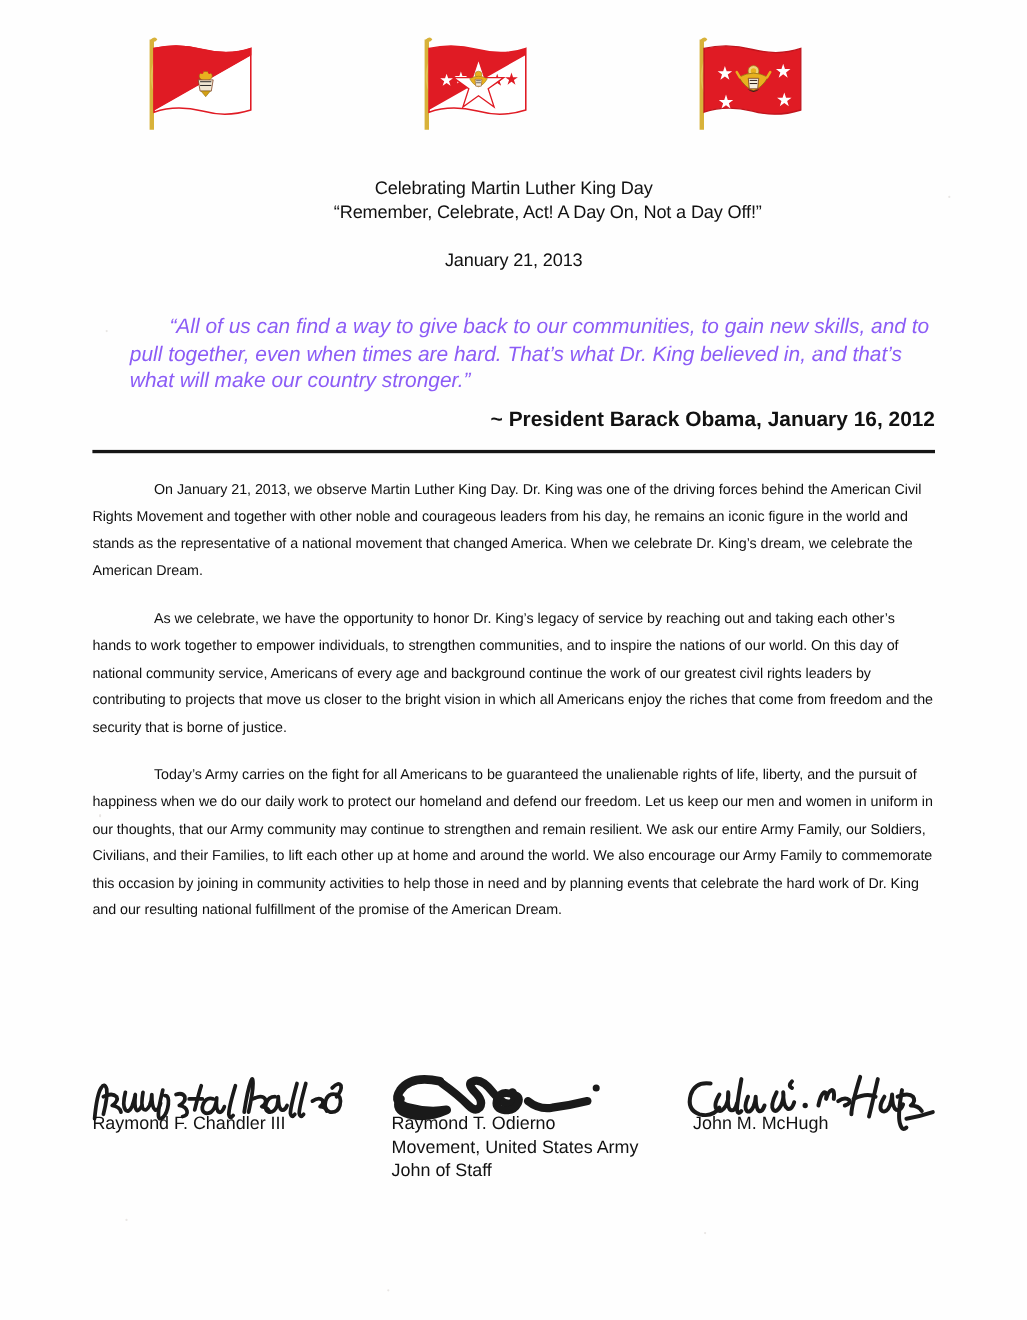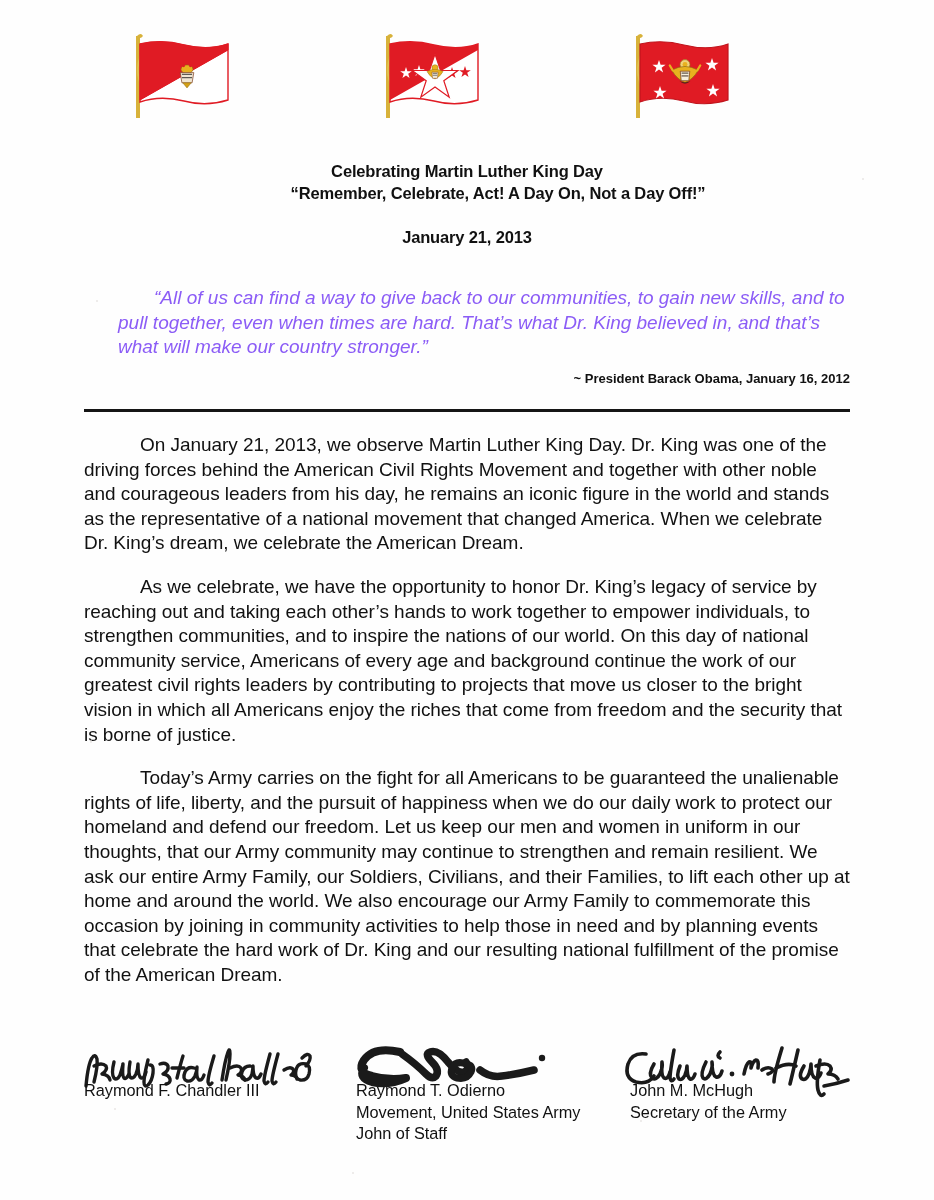--- a/index.html
+++ b/index.html
@@ -39,21 +39,21 @@
   .flag-sma  { left: 124px; }
   .flag-csa  { left: 374px; }
   .flag-sa   { left: 624px; }
 
   
   .hdr {
     position: absolute;
     left: 0;
     width: 934px;
     text-align: center;
-    font-weight: bold;
+    font-weight: normal;
     font-size: 16.5px;
     letter-spacing: -0.15px;
     color: #111111;
   }
   .hdr-line1 { top: 162px; }
   .hdr-line2 { top: 184px; padding-left: 31px; }
   .hdr-date  { top: 228px; }
 
   
   .quote {
@@ -67,21 +67,21 @@
     text-indent: 36px;
     color: #8b5cf6;
   }
   .attribution {
     position: absolute;
     top: 371px;
     left: 118px;
     width: 732px;
     text-align: right;
     font-weight: bold;
-    font-size: 13px;
+    font-size: 19px;
     color: #111111;
   }
 
   
   .divider {
     position: absolute;
     top: 409px;
     left: 84px;
     width: 766px;
     height: 2.5px;
@@ -89,32 +89,32 @@
   }
 
   
   .body-wrap {
     position: absolute;
     top: 433px;
     left: 84px;
     width: 766px;
   }
   .para {
-    font-size: 19px;
+    font-size: 13px;
     line-height: 24.6px;
     text-indent: 56px;
     margin: 0 0 19px 0;
     color: #111111;
     letter-spacing: -0.05px;
   }
 
   
   .sigs {
     position: absolute;
-    top: 1042px;
+    top: 973px;
     left: 0;
     width: 934px;
     height: 130px;
   }
   .sig-block { position: absolute; top: 0; }
   .sig-1 { left: 84px;  width: 250px; }
   .sig-2 { left: 356px; width: 250px; }
   .sig-3 { left: 630px; width: 250px; }
   .sig-img {
     position: absolute;
@@ -313,21 +313,20 @@
             <path d="M156 28 q12 -6 20 -2"></path>
             <path d="M184 26 q-6 10 -2 13 q4 2 7 -5 q2 -6 2 -10 q0 12 4 14 q4 1 6 -5"></path>
             <path d="M196 26 q10 -4 14 0 q3 4 -2 8 q7 0 10 5"></path>
             <path d="M204 46 q12 -2 24 -6"></path>
             <path d="M200 20 q-4 22 -2 30 q2 8 6 4"></path>
           </g>
         </svg>
       </div>
       <div class="sig-names">
         <div>John M. McHugh</div>
-        <div>Secretary of the Army</div>
       </div>
     </div>
   </div>
 
   <div class="speck" style="left:114px;top:1108px;width:2px;height:2px;"></div>
   <div class="speck" style="left:640px;top:1120px;width:2px;height:2px;"></div>
   <div class="speck" style="left:352px;top:1172px;width:2px;height:2px;"></div>
 
   <div class="speck" style="left:96px;top:300px;width:2px;height:2px;"></div>
   <div class="speck" style="left:742px;top:318px;width:2px;height:2px;"></div>

